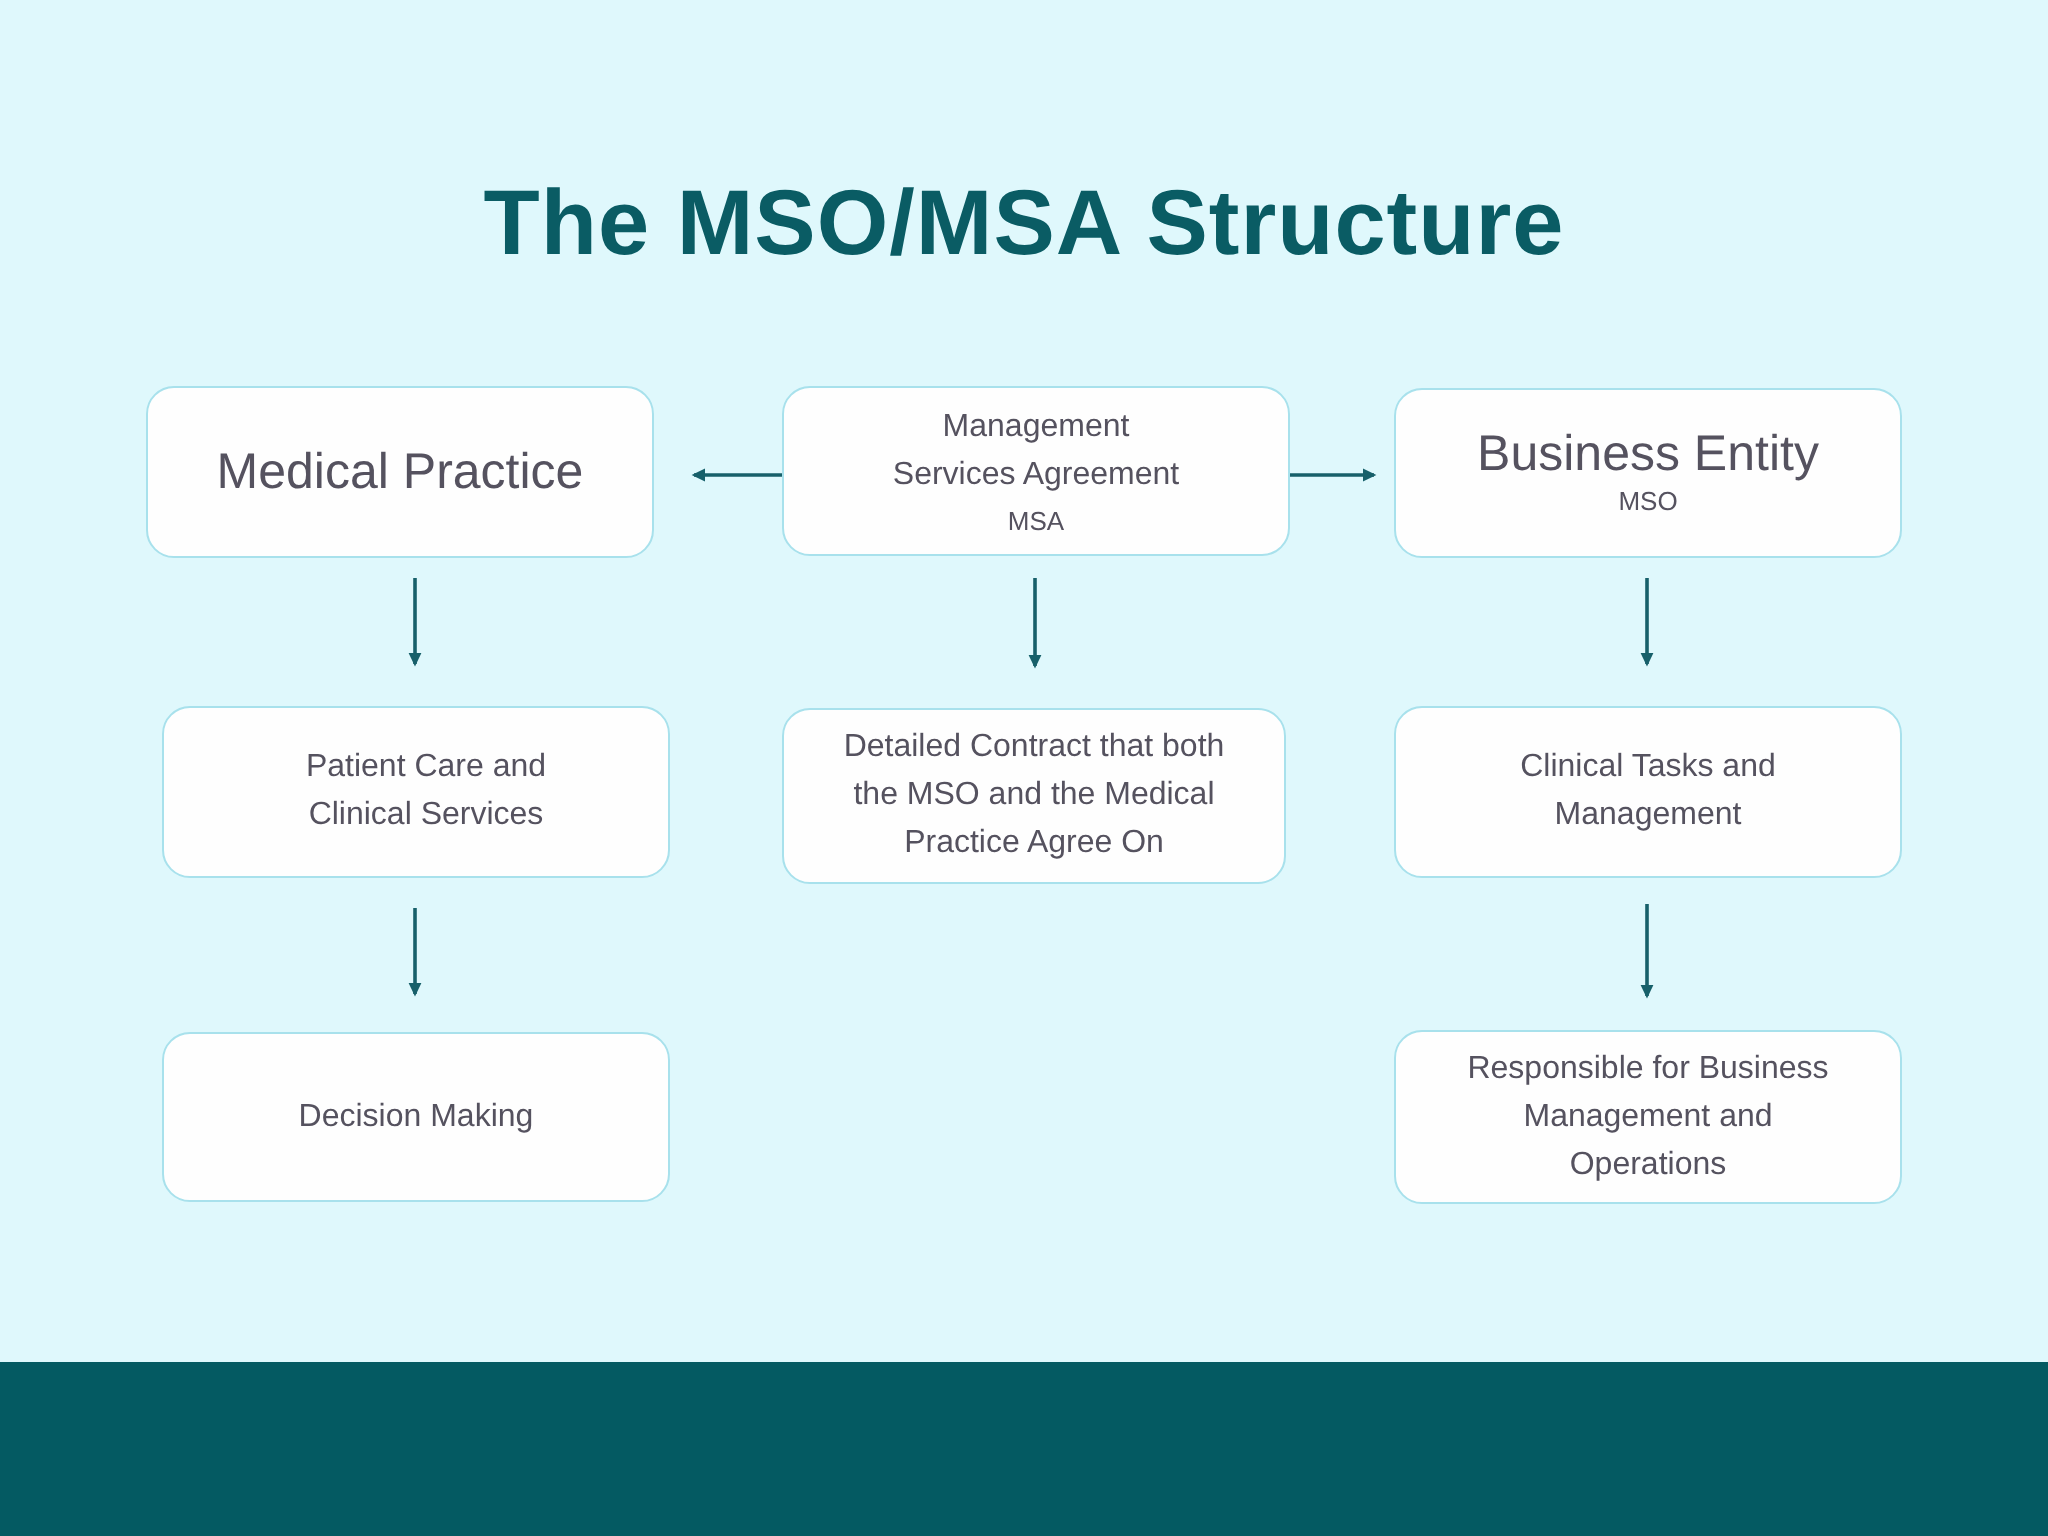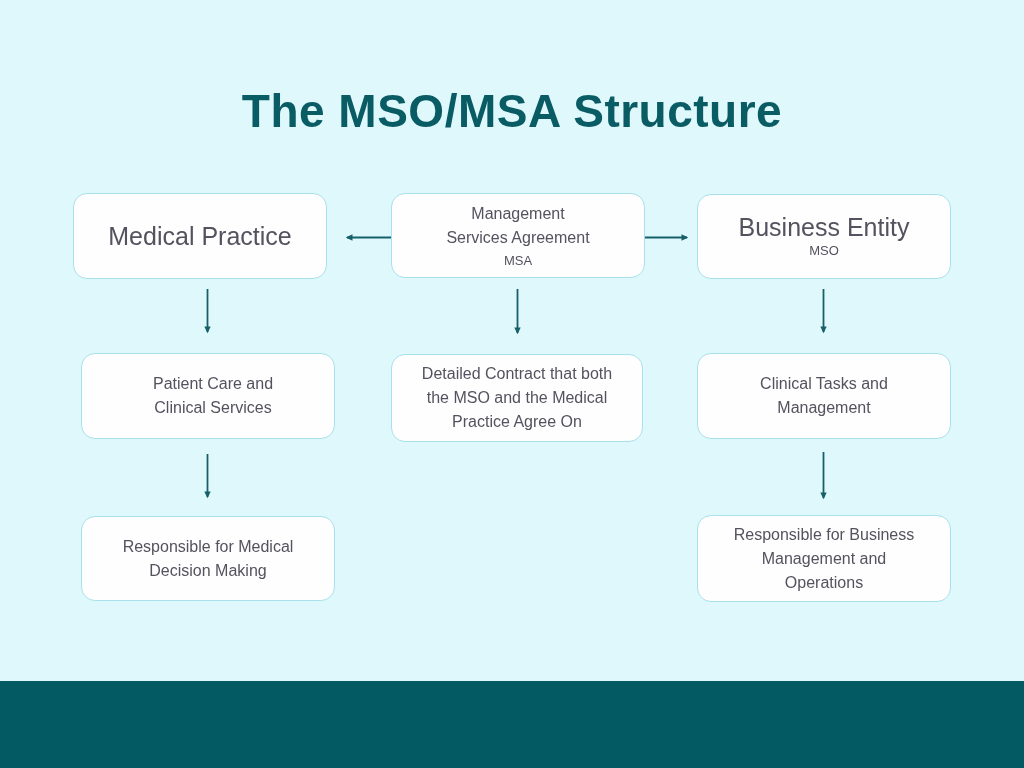--- a/index.html
+++ b/index.html
@@ -98,21 +98,20 @@
     <div class="node-line">the MSO and the Medical</div>
     <div class="node-line">Practice Agree On</div>
   </div>
 
   <div class="node" style="left:697px; top:353px; height:86px;">
     <div class="node-line">Clinical Tasks and</div>
     <div class="node-line">Management</div>
   </div>
 
   <div class="node" style="left:81px; top:516px; height:85px;">
-    <div class="node-line">Responsible for Medical</div>
     <div class="node-line">Decision Making</div>
   </div>
 
   <div class="node" style="left:697px; top:515px; height:87px;">
     <div class="node-line">Responsible for Business</div>
     <div class="node-line">Management and</div>
     <div class="node-line">Operations</div>
   </div>
 
   <svg class="connectors" width="1024" height="768" viewBox="0 0 1024 768" xmlns="http://www.w3.org/2000/svg">

